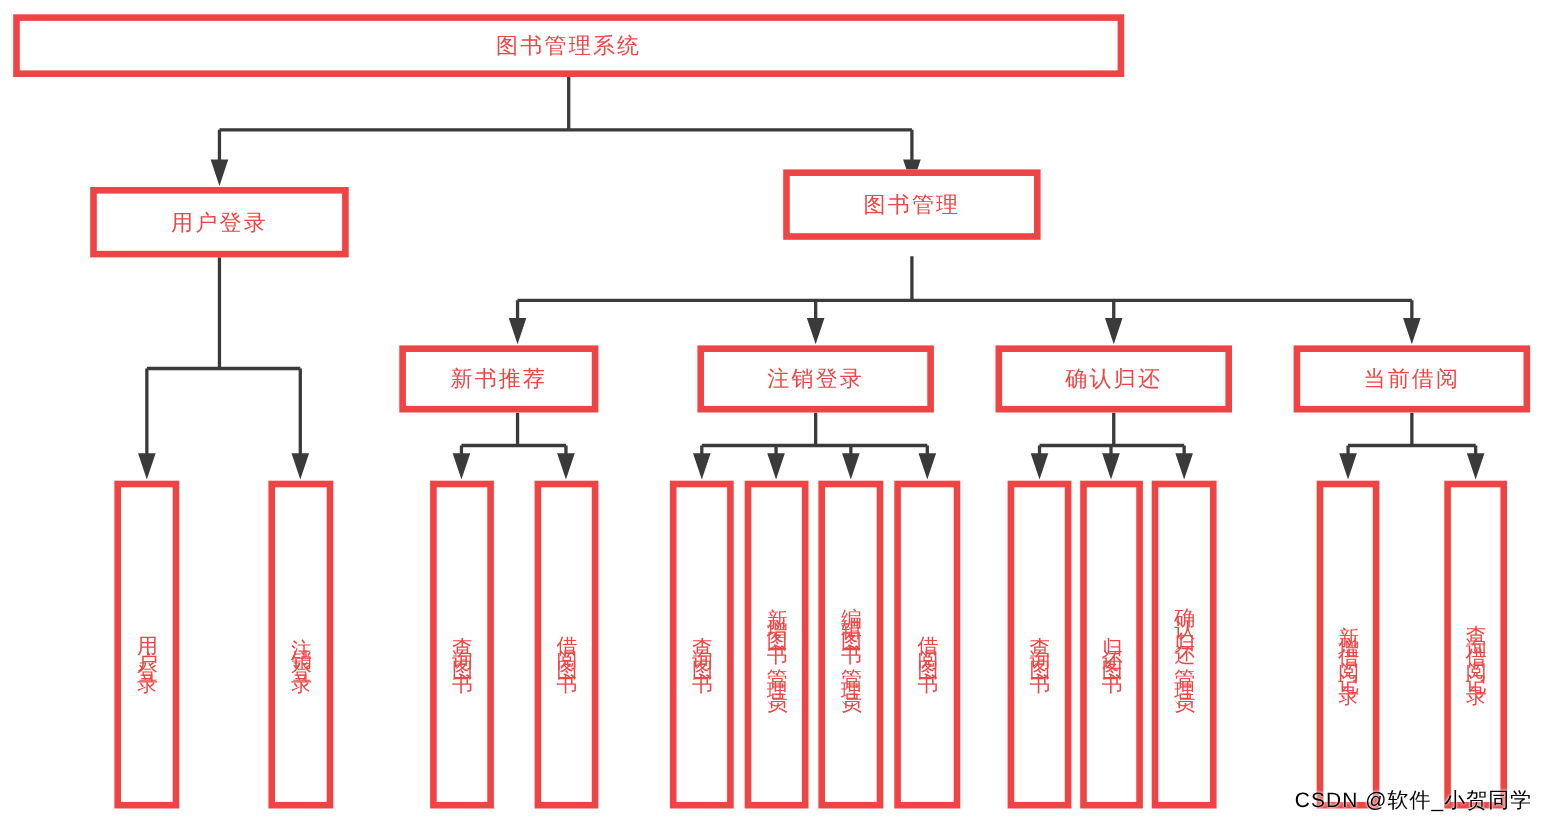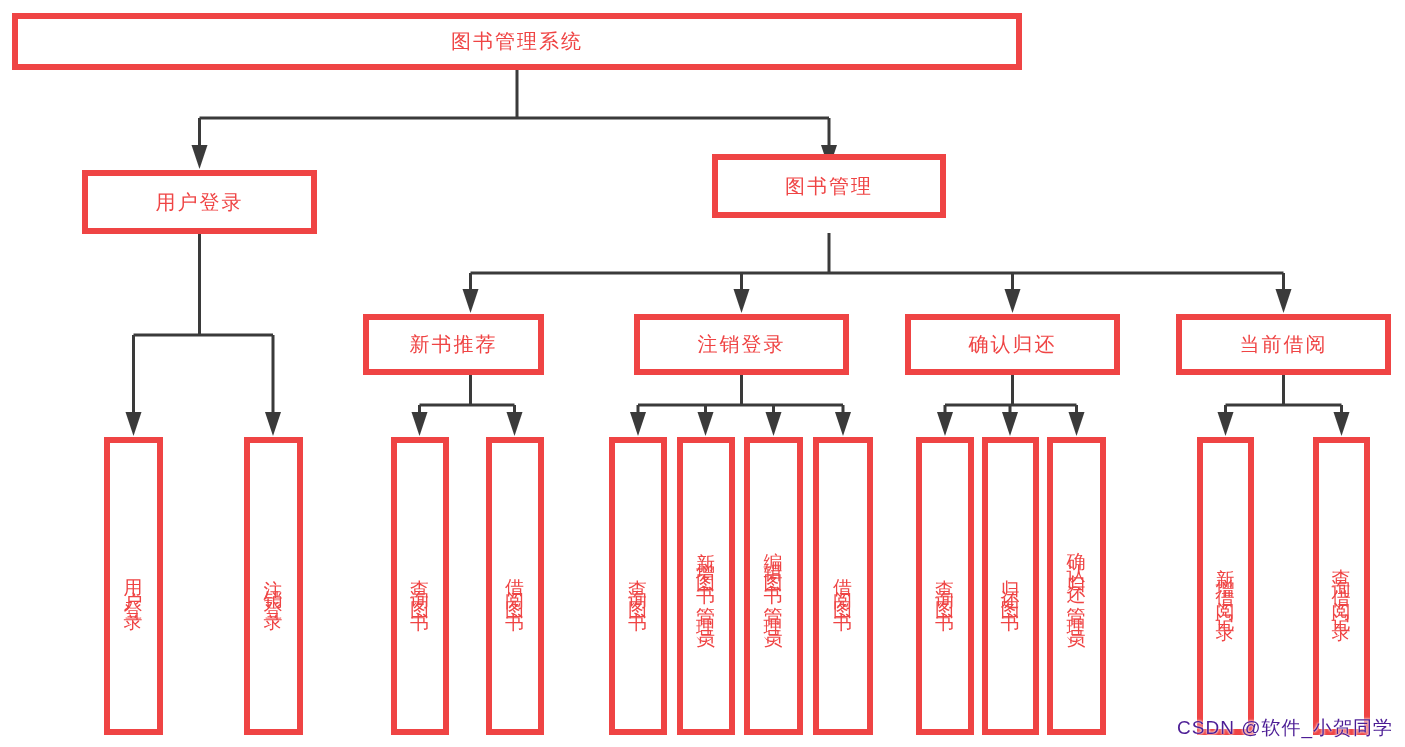--- a/index.html
+++ b/index.html
@@ -46,21 +46,21 @@
     letter-spacing: 11px;
     line-height: 1;
     top: 437px;
     height: 298px;
   }
   .watermark {
     position: absolute;
     right: 12px;
     bottom: 6px;
     font-size: 19px;
-    color: #4c1d95;
+    color: #000000;
     letter-spacing: 1px;
     text-shadow: 0 0 3px #ffffff, 0 0 2px #ffffff;
     z-index: 3;
     white-space: nowrap;
   }
 </style>
 </head>
 <body>
 
 <div class="canvas">

